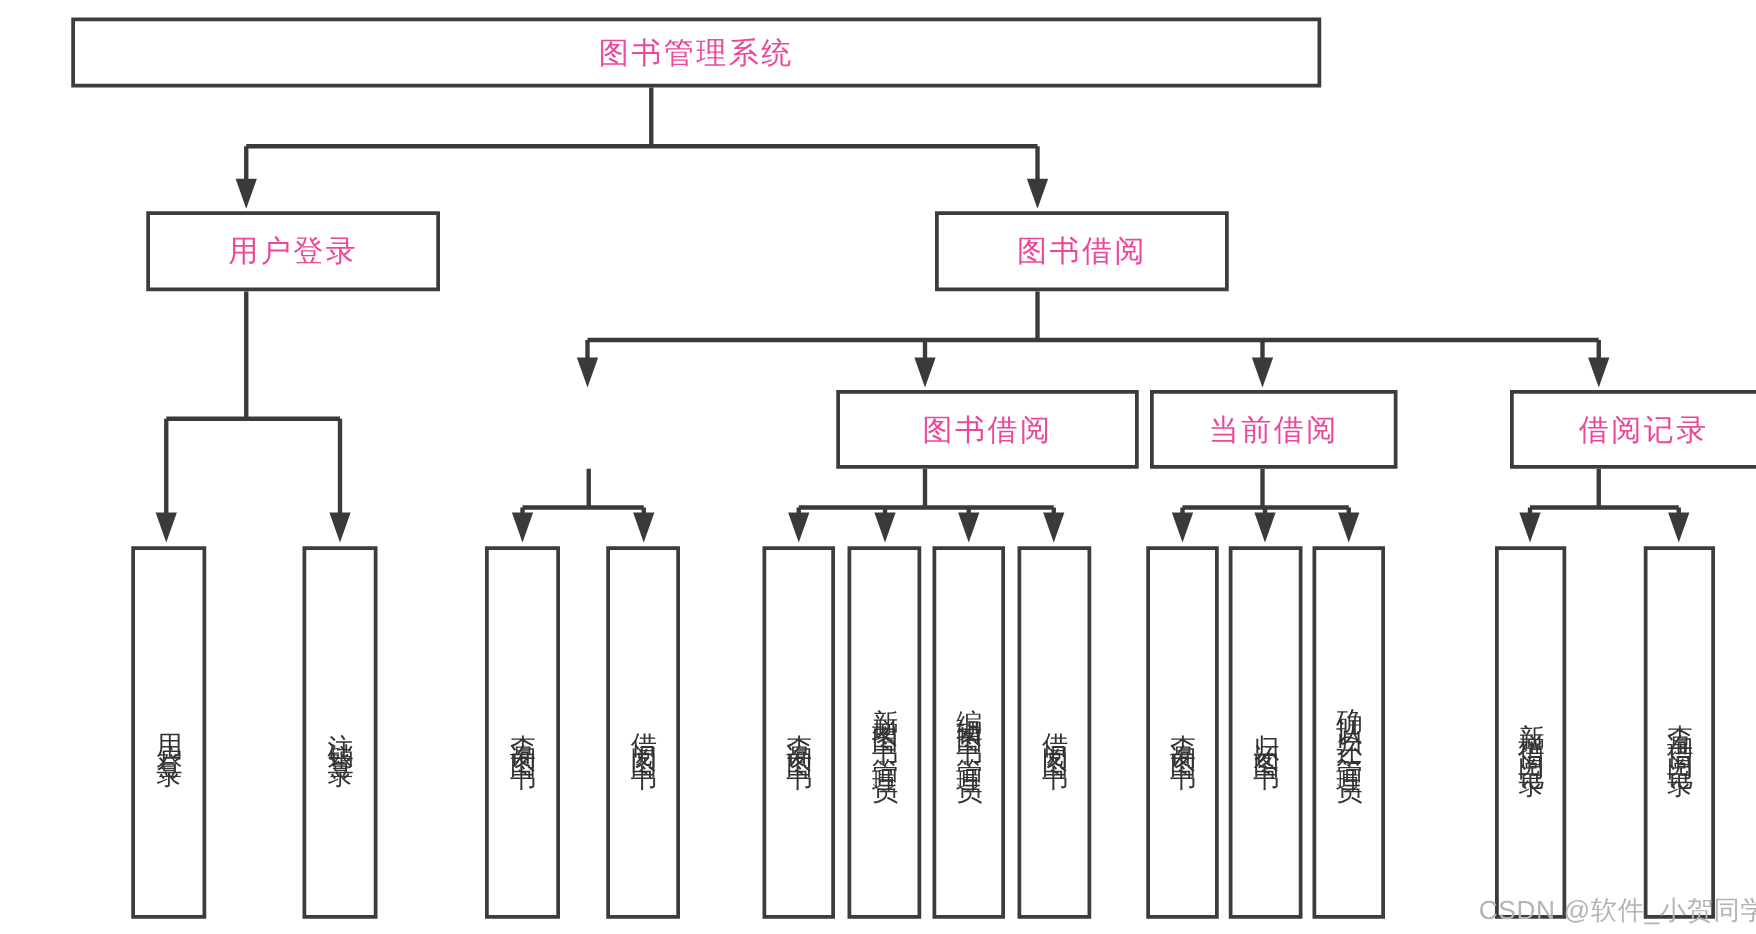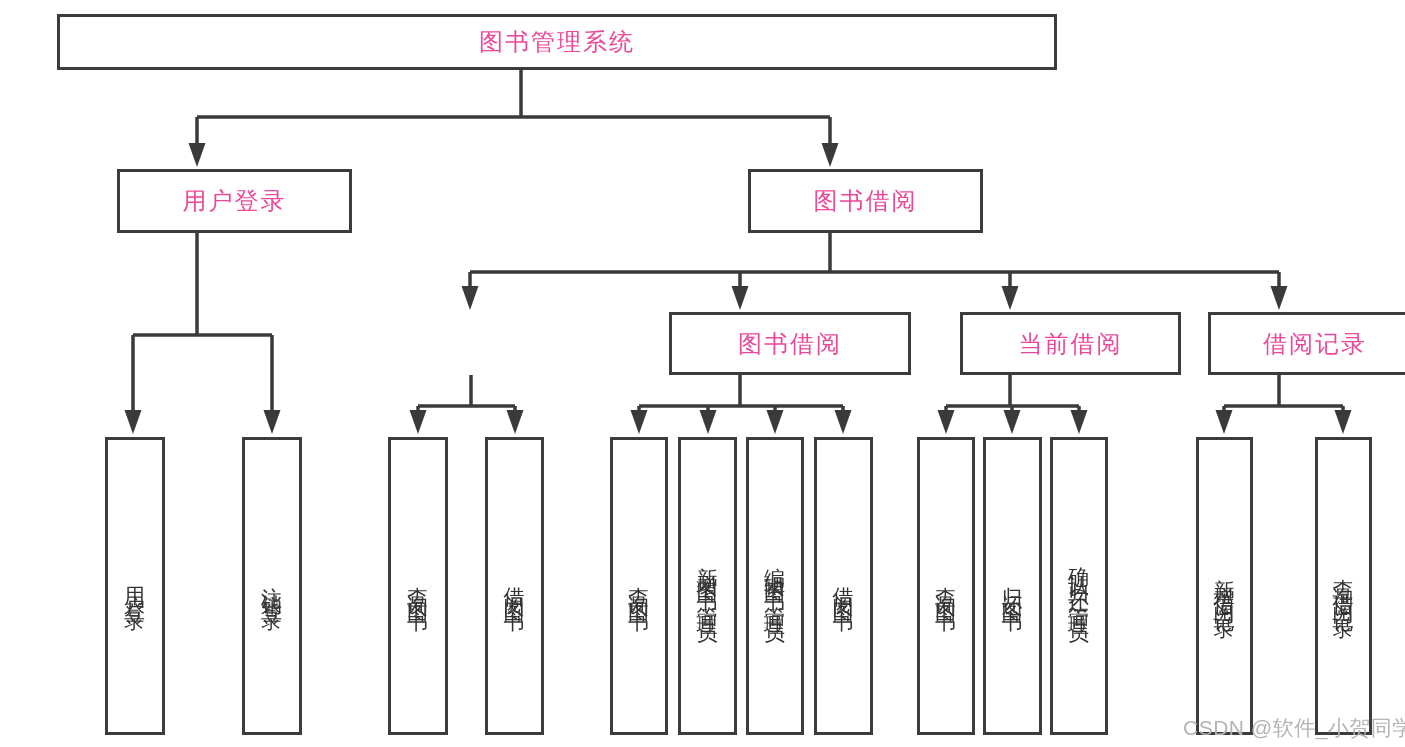--- a/index.html
+++ b/index.html
@@ -149,21 +149,21 @@
   <div class="hbox" style="left:81px;top:169px;width:235px;height:64px">
     <span>用户登录</span>
   </div>
   <div class="hbox" style="left:712px;top:169px;width:235px;height:64px">
     <span>图书借阅</span>
   </div>
 
   <div class="hbox" style="left:633px;top:312px;width:242px;height:63px">
     <span>图书借阅</span>
   </div>
-  <div class="hbox" style="left:924px;top:312px;width:221px;height:63px">
+  <div class="hbox" style="left:884px;top:312px;width:198px;height:63px">
     <span>当前借阅</span>
   </div>
   <div class="hbox" style="left:1172px;top:312px;width:214px;height:63px">
     <span>借阅记录</span>
   </div>
 
   <div class="leaf" style="left:105px;width:60px">
     <span class="vtext">用户登录</span>
   </div>
   <div class="leaf" style="left:242px;width:60px">

